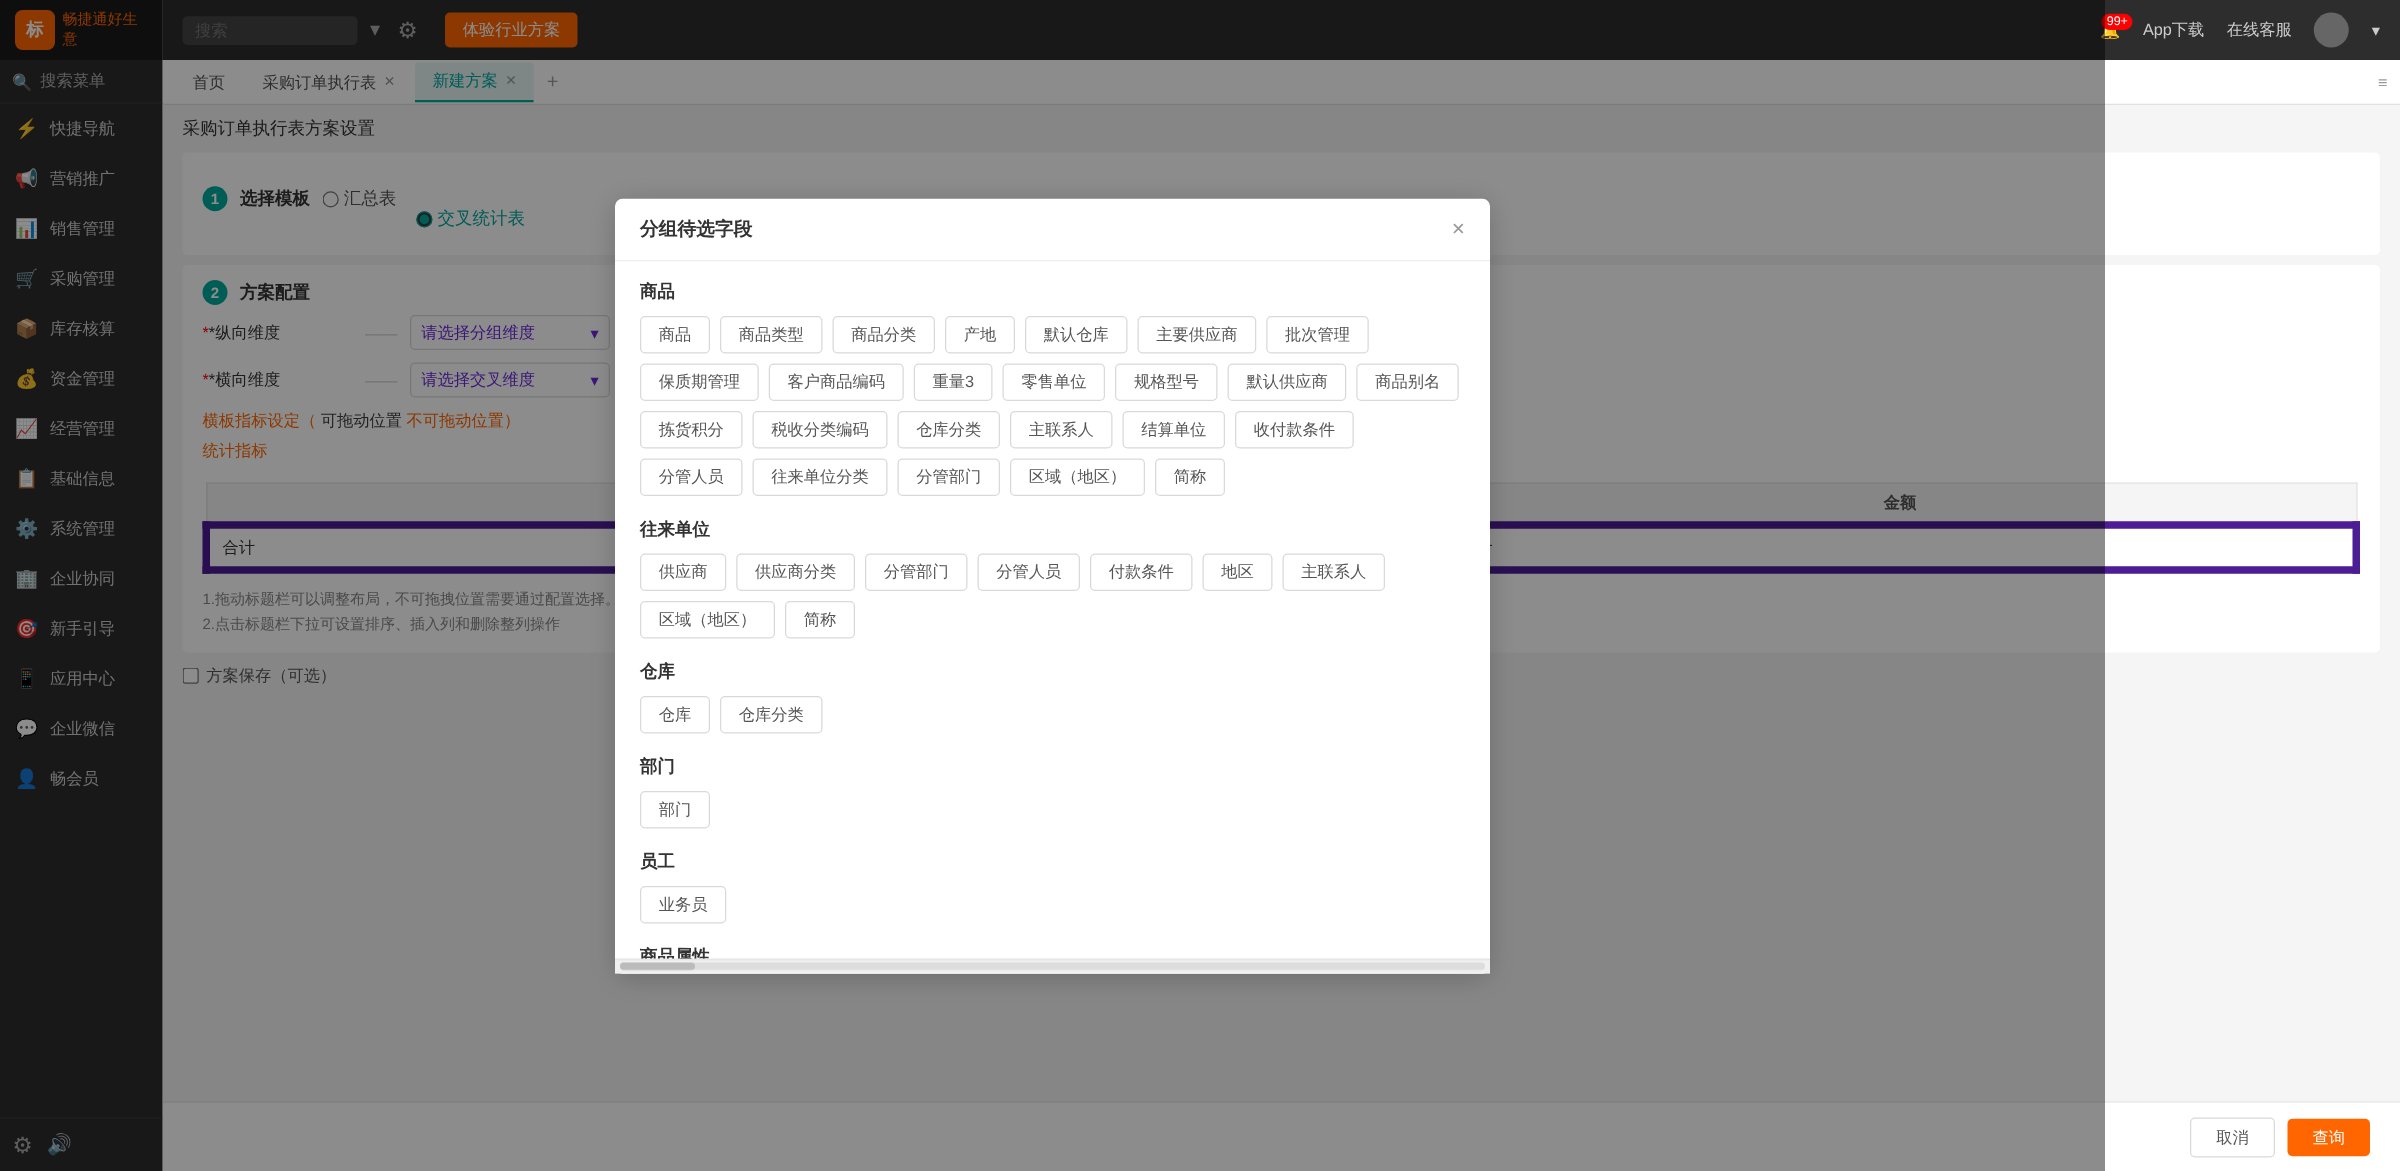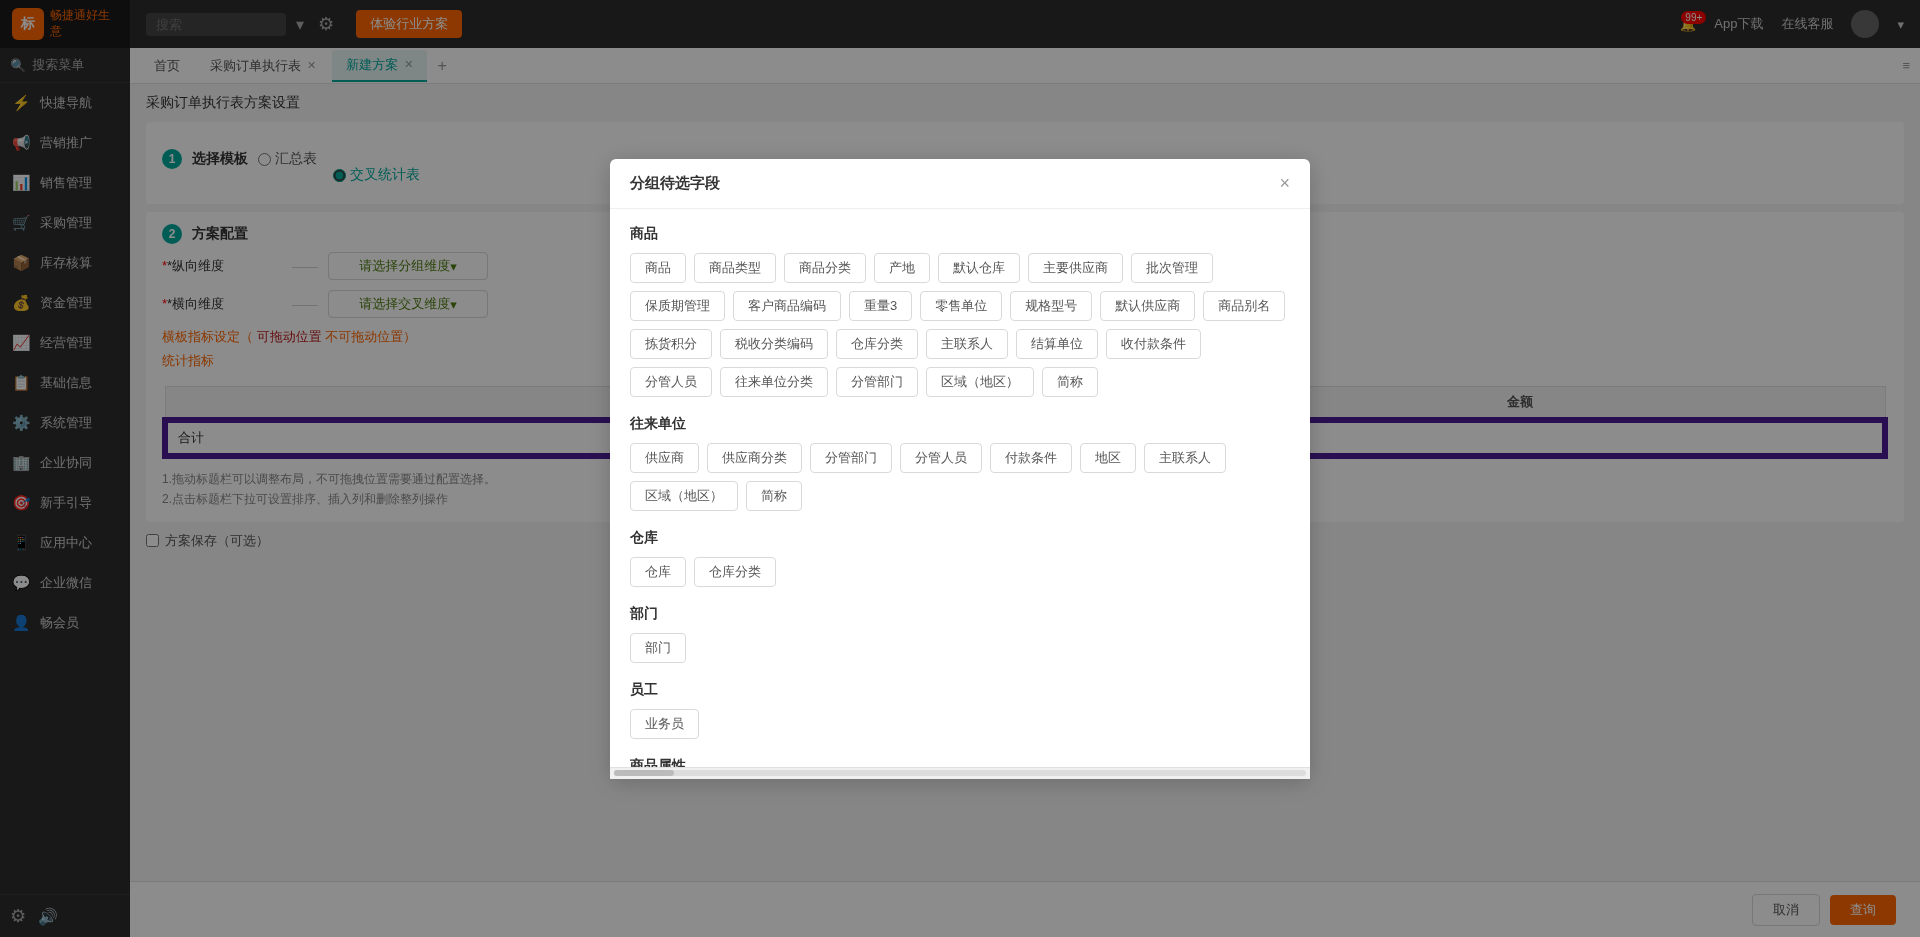--- a/index.html
+++ b/index.html
@@ -45,34 +45,34 @@
     .step-num { background: #00a99d; color: white; border-radius: 50%; width: 20px; height: 20px; display: flex; align-items: center; justify-content: center; font-size: 12px; font-weight: bold; flex-shrink: 0; }
     .step-title { font-weight: bold; color: #333; }
     .radio-group { display: flex; gap: 16px; align-items: center; }
     .radio-item { display: flex; align-items: center; gap: 4px; cursor: pointer; color: #555; }
     .radio-item input { accent-color: #00a99d; }
     .radio-item.selected { color: #00a99d; margin-top: 32px; }
 
     .config-section { background: white; border-radius: 4px; padding: 12px 16px; }
     .config-row { display: flex; align-items: center; margin-bottom: 10px; }
     .config-label { width: 120px; color: #333; font-size: 13px; }
-    .config-select { border: 1px solid #d9d9d9; border-radius: 4px; padding: 4px 8px; font-size: 13px; color: #4d7c0f; min-width: 160px; cursor: pointer; display: flex; align-items: center; justify-content: center; }
+    .config-select { border: 1px solid #d9d9d9; border-radius: 4px; padding: 4px 8px; font-size: 13px; color: #6d28d9; min-width: 160px; cursor: pointer; display: flex; align-items: center; justify-content: space-between; }
 
     
     .footer-bar { height: 56px; background: white; border-top: 1px solid #e0e0e0; display: flex; align-items: center; justify-content: flex-end; padding: 0 24px; gap: 10px; }
     .btn-cancel { border: 1px solid #d9d9d9; background: white; color: #555; padding: 6px 20px; border-radius: 4px; cursor: pointer; font-size: 13px; }
     .btn-confirm { background: #f60; color: white; border: none; padding: 6px 20px; border-radius: 4px; cursor: pointer; font-size: 13px; }
 
     
     .sidebar-bottom { margin-top: auto; display: flex; align-items: center; padding: 10px; border-top: 1px solid #3a3a3a; gap: 12px; }
     .sidebar-bottom .gear { color: #aaa; font-size: 18px; cursor: pointer; }
     .sidebar-bottom .speaker { color: #aaa; font-size: 16px; cursor: pointer; }
 
     
-    .modal-overlay { position: fixed; top: 0; left: 0; width: 1920px; height: 937px; background: rgba(0,0,0,0.45); z-index: 1000; display: flex; align-items: center; justify-content: center; }
+    .modal-overlay { position: fixed; top: 0; left: 0; width: 1684px; height: 937px; background: rgba(0,0,0,0.45); z-index: 1000; display: flex; align-items: center; justify-content: center; }
     .modal { background: white; border-radius: 6px; width: 700px; max-height: 620px; display: flex; flex-direction: column; box-shadow: 0 4px 24px rgba(0,0,0,0.2); }
     .modal-header { display: flex; align-items: center; justify-content: space-between; padding: 14px 20px; border-bottom: 1px solid #eee; flex-shrink: 0; }
     .modal-title { font-size: 15px; font-weight: bold; color: #333; }
     .modal-close { cursor: pointer; font-size: 18px; color: #999; }
     .modal-body { flex: 1; overflow-y: auto; overflow-x: auto; padding: 16px 20px; }
 
     
     .field-group { margin-bottom: 18px; }
     .field-group-title { font-size: 14px; font-weight: bold; color: #333; margin-bottom: 10px; }
     .field-chips { display: flex; flex-wrap: wrap; gap: 8px; }
@@ -246,21 +246,21 @@
           <span style="margin:0 10px;color:#ccc;">——</span>
           <div class="config-select">
             <span>请选择交叉维度</span>
             <span>▾</span>
           </div>
         </div>
 
         <div class="indicator-section">
           <div class="indicator-label">
             <span>横板指标设定（</span>
-            <span style="color:#b91c1c;">可拖动位置</span>
+            <span style="color:#404040;">可拖动位置</span>
             <span>不可拖动位置）</span>
           </div>
           <div style="color:#f60;font-size:13px;margin-bottom:16px;">统计指标</div>
           <table class="scheme-table">
             <thead>
               <tr>
                 <th>
                   <div class="col-select">
                     <span>主数量</span>
                     <span>▾</span>

